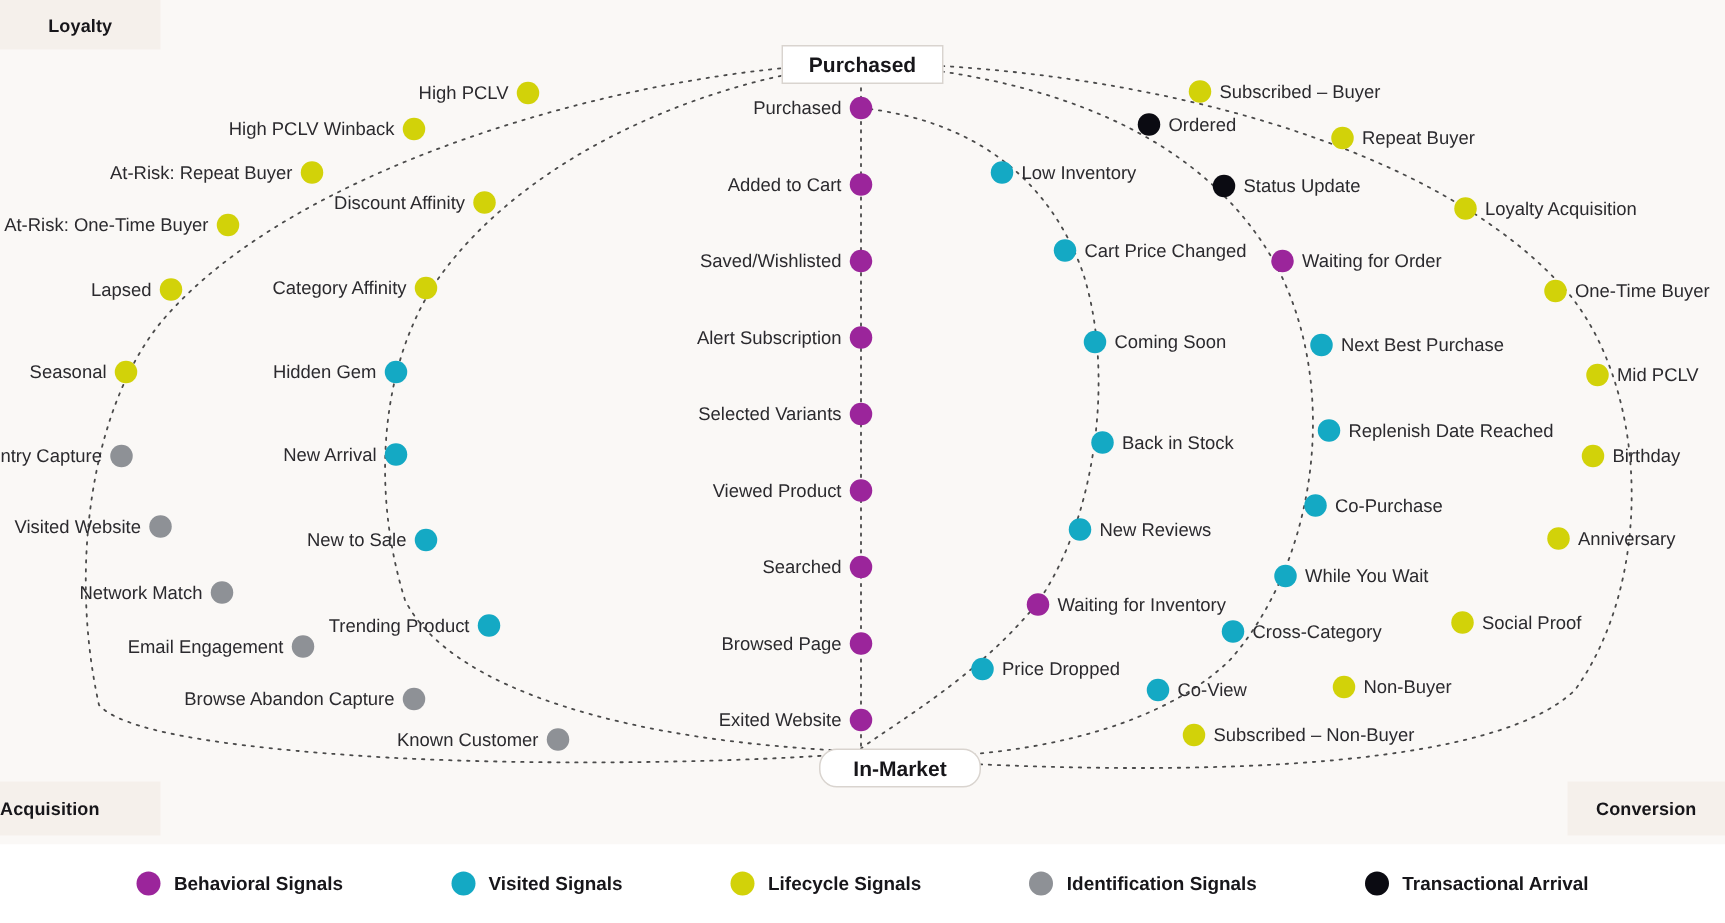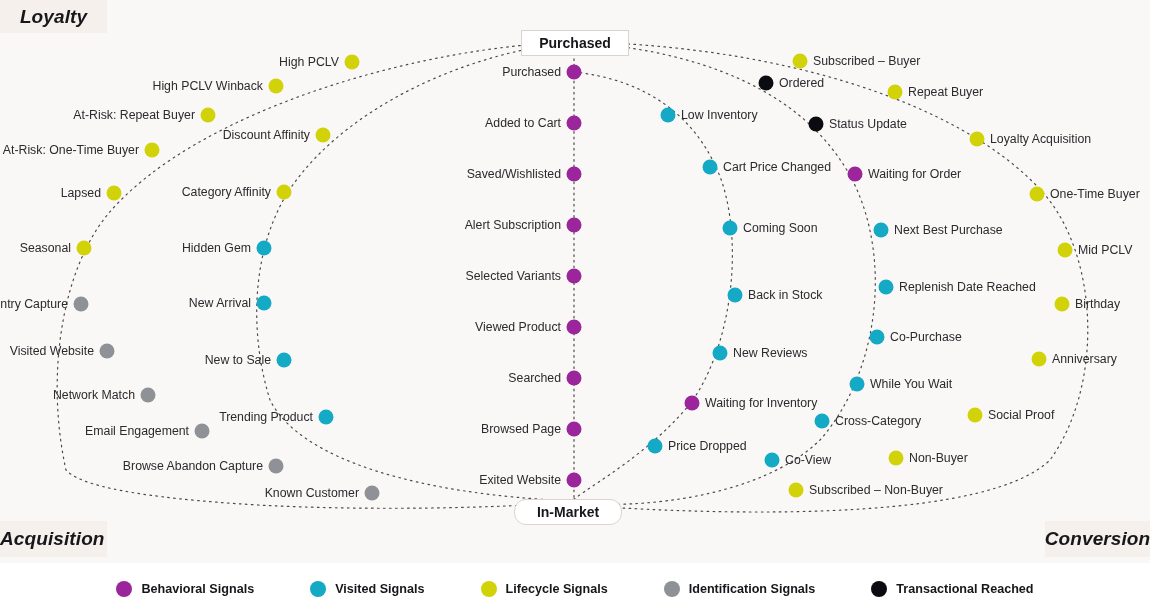--- a/index.html
+++ b/index.html
@@ -15,56 +15,55 @@
   .canvas-bg{
     position:absolute;left:0;top:0;width:1150px;height:563px;
     background:#faf8f6;
   }
 
   
   .corner{
     position:absolute;
     background:#f5f0eb;
     display:flex;align-items:center;
-    font-size:19px;font-weight:bold;color:#17161a;
+    font-size:12px;font-weight:bold;color:#17161a;
     letter-spacing:.1px;
-    font-style:italic;
   }
   .corner-tl{left:0;top:0;width:107px;height:33px;justify-content:center;}
   .corner-tr{right:0;top:0;width:105px;height:33px;justify-content:center;}
   .corner-bl{left:0;top:521px;width:107px;height:36px;justify-content:flex-start;}
   .corner-br{right:0;top:521px;width:105px;height:36px;justify-content:center;}
 
   
   .axis-cap{
     position:absolute;background:#ffffff;
     border:1px solid #d9d4cf;
     display:flex;align-items:center;justify-content:center;
     font-size:14px;font-weight:bold;color:#17161a;
     height:24px;width:106px;
   }
   .cap-top{left:521px;top:30px;}
-  .cap-bottom{left:514px;top:499px;border-radius:12px;}
+  .cap-bottom{left:546px;top:499px;border-radius:12px;}
 
   svg.diagram{position:absolute;left:0;top:0;width:1150px;height:563px;}
 
   .node-label{
     font-family:"Liberation Sans", sans-serif;
     font-size:12.3px;
     fill:#2b2a2e;
   }
   .node-label.right{text-anchor:start;}
   .node-label.left{text-anchor:end;}
 
   
   .legend{
     position:absolute;left:0;top:563px;width:1150px;height:52px;
     background:#ffffff;
     display:flex;align-items:center;justify-content:center;
-    gap:56px;
+    gap:72px;
   }
   .legend-item{display:flex;align-items:center;gap:9px;}
   .legend-dot{width:16px;height:16px;border-radius:50%;display:block;}
   .legend-text{font-size:12.6px;font-weight:bold;color:#17161a;}
 </style>
 </head>
 <body>
 
 <div id="stage">
 
@@ -324,17 +323,17 @@
       <div class="legend-item">
         <span class="legend-dot" style="background: rgb(210, 210, 9);"></span>
         <span class="legend-text">Lifecycle Signals</span>
       </div>
       <div class="legend-item">
         <span class="legend-dot" style="background: rgb(142, 145, 150);"></span>
         <span class="legend-text">Identification Signals</span>
       </div>
       <div class="legend-item">
         <span class="legend-dot" style="background: rgb(11, 11, 18);"></span>
-        <span class="legend-text">Transactional Reached</span>
+        <span class="legend-text">Transactional Arrival</span>
       </div>
     </div>
 
 </div>
 
 </body></html>

